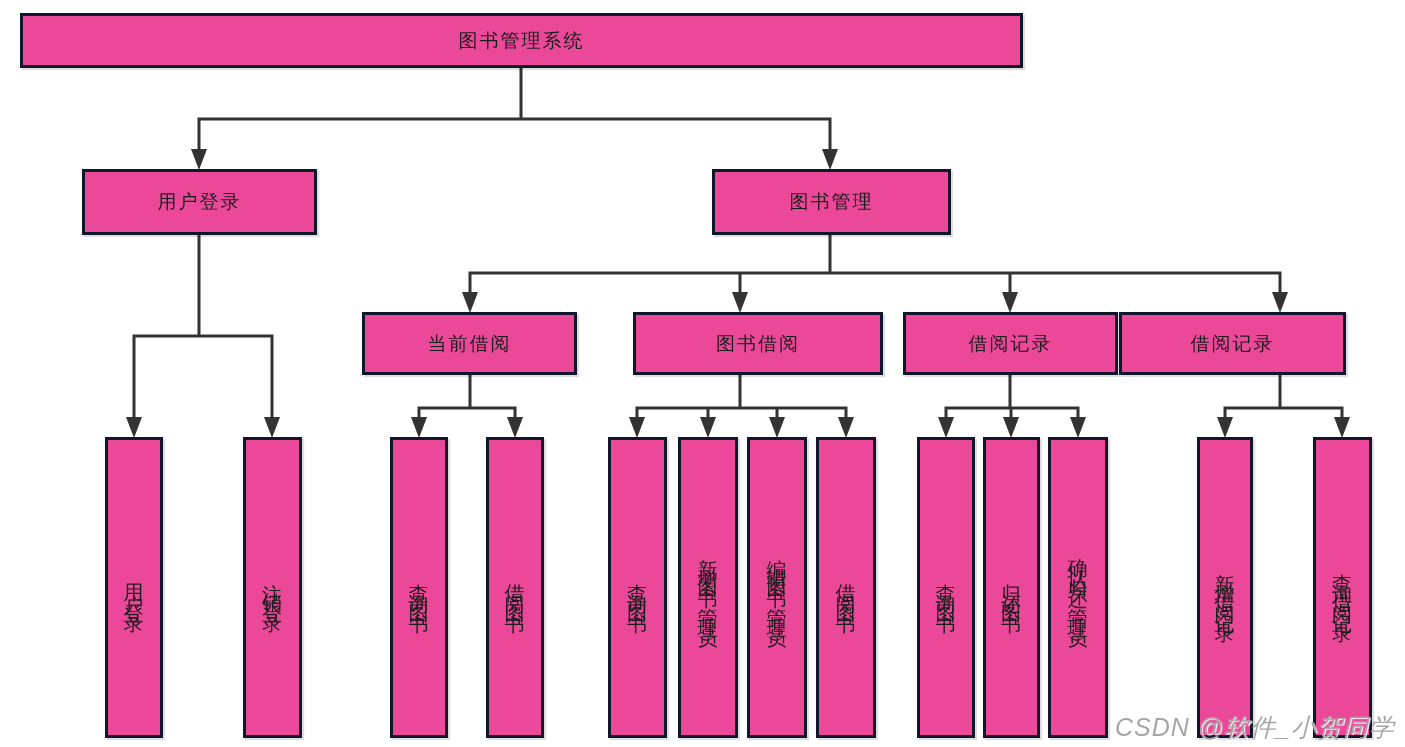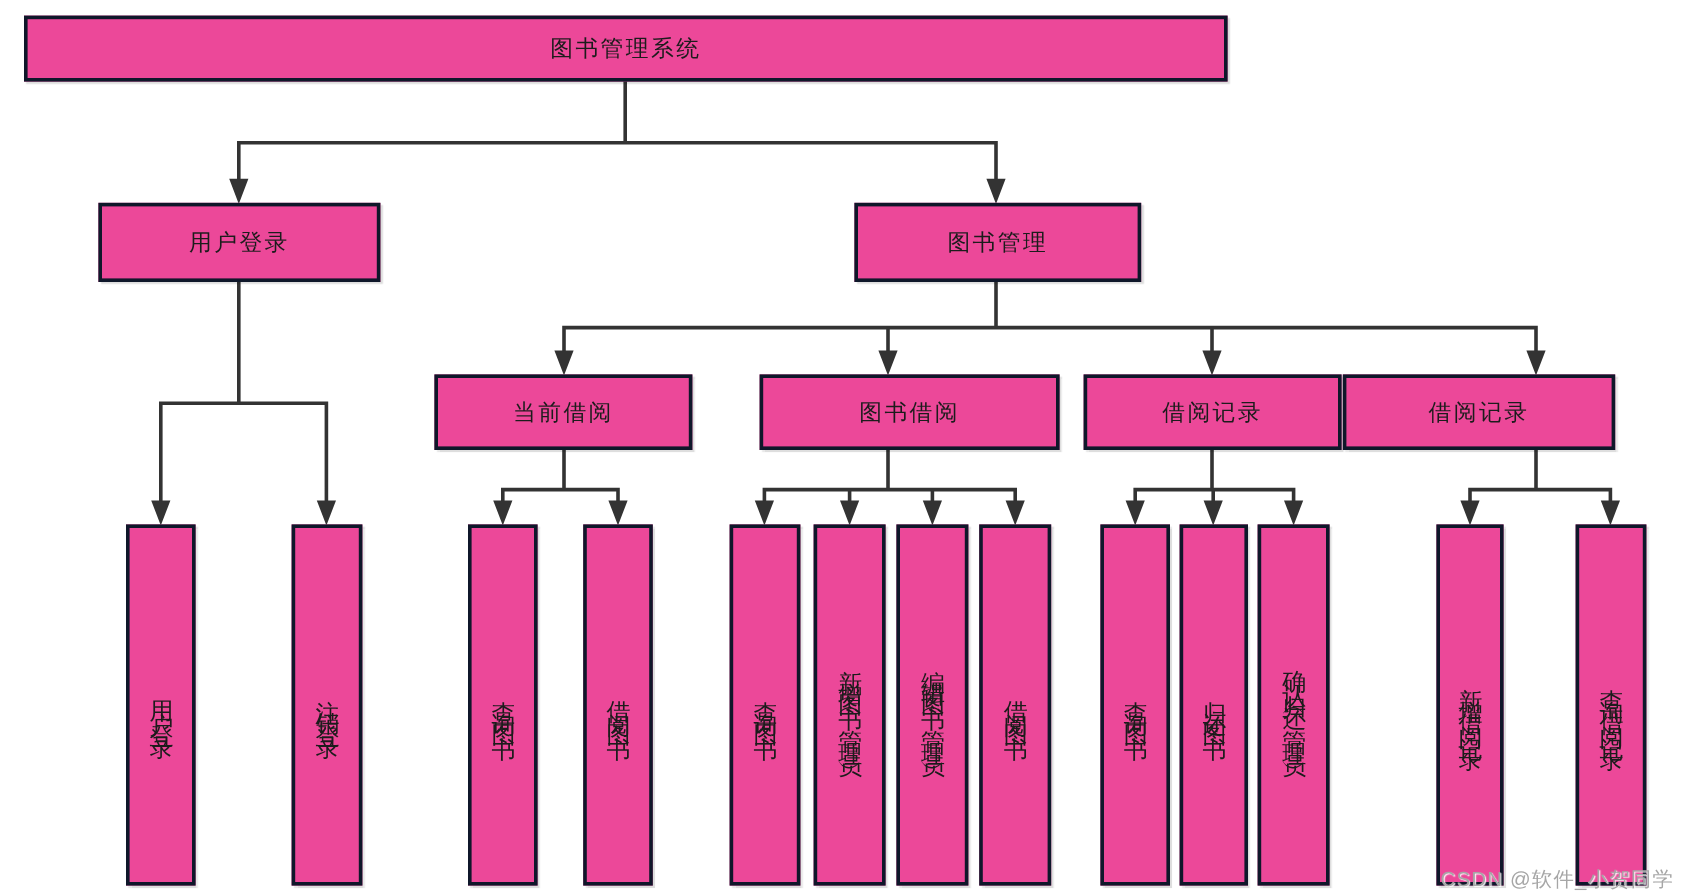--- a/index.html
+++ b/index.html
@@ -46,25 +46,26 @@
     letter-spacing: 10px;
     color: #1c1c1c;
     line-height: 1;
     white-space: nowrap;
   }
   .watermark {
     position: absolute;
     right: 10px;
     bottom: 3px;
     z-index: 5;
-    font-size: 17px;
+    font-size: 25px;
     letter-spacing: 1px;
     color: #a6a6a6;
     text-shadow: 1px 1px 1px #ffffff;
     white-space: nowrap;
+    font-style: italic;
   }
 </style>
 </head>
 <body>
 
 <div id="stage">
 
   <svg id="connectors" viewBox="0 0 1405 747" xmlns="http://www.w3.org/2000/svg">
 
     <path fill="none" stroke="#333333" stroke-width="3" stroke-linecap="square" d="

